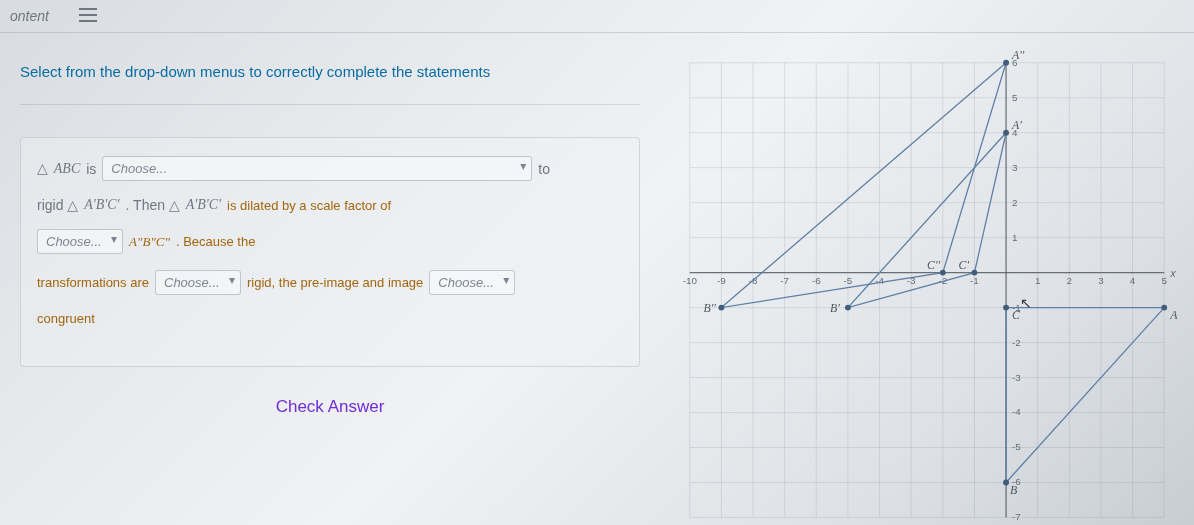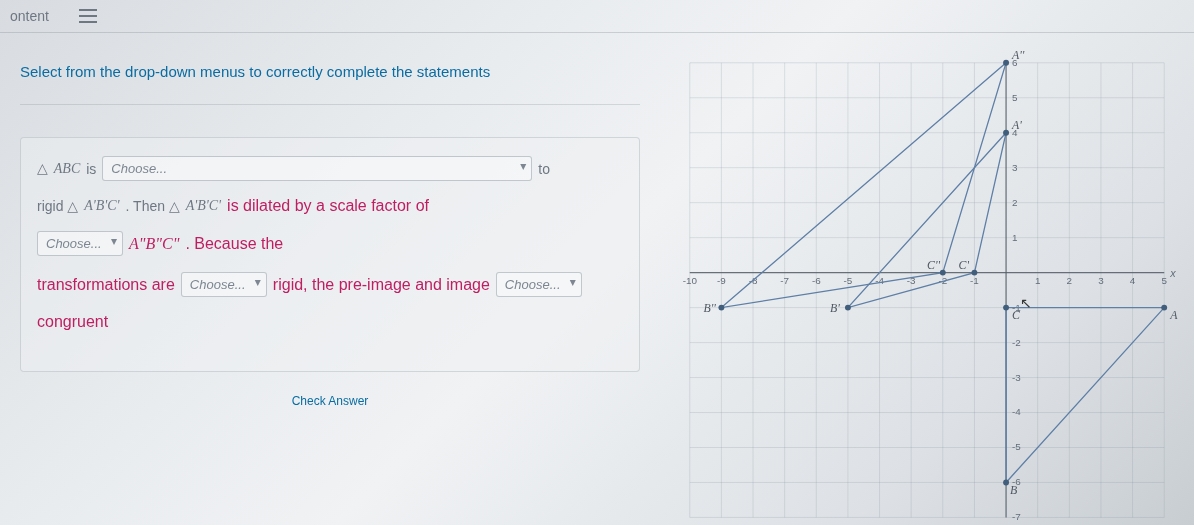--- a/index.html
+++ b/index.html
@@ -7,23 +7,24 @@
       width: 1194px;
       height: 525px;
       font-family: Arial, sans-serif;
       background: linear-gradient(135deg, #d8dce0 0%, #e8ebee 30%, #f0f2f4 50%, #dde1e5 80%, #c8cdd2 100%);
       overflow: hidden;
       position: relative;
       filter: contrast(0.95) brightness(1.02);
     }
     .topbar {
       display: flex;
-      align-items: center;
+      align-items: flex-start;
       padding: 8px 10px;
       border-bottom: 1px solid rgba(120,130,140,0.3);
+      font-style: italic;
     }
     .content-label {
       color: #6b7580;
       font-size: 14px;
       margin-right: 30px;
     }
     .hamburger {
       width: 18px;
       height: 14px;
       display: flex;
@@ -97,28 +98,28 @@
     .sel-wrap::after {
       content: '\25BE';
       position: absolute;
       right: 6px;
       top: 3px;
       color: #7a8490;
       font-size: 12px;
       pointer-events: none;
     }
     .sel.wide { width: 430px; }
-    .faded { color: #be185d; font-size: 16px; }
+    .faded { color: #a16207; font-size: 13px; }
     .check-btn {
       display: block;
-      margin: 16px auto 0 auto;
+      margin: 24px auto 0 auto;
       background: transparent;
       border: none;
-      color: #0369a1;
-      font-size: 12px;
+      color: #6d28d9;
+      font-size: 17px;
       cursor: pointer;
       padding: 6px 14px;
     }
     
     .graph {
       position: absolute;
       top: 10px;
       left: 10px;
       right: 10px;
       bottom: 0;

